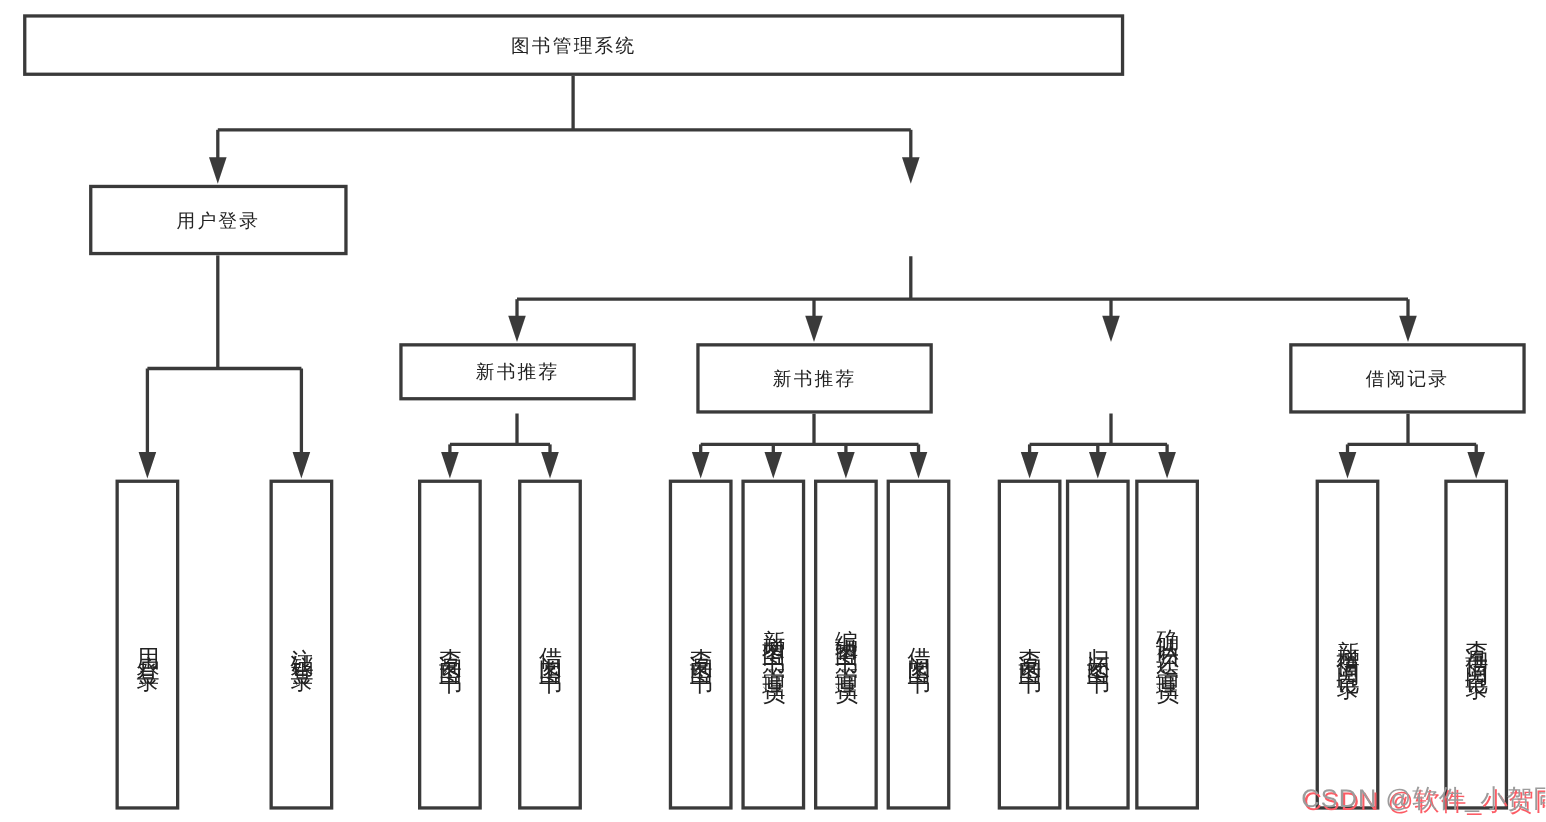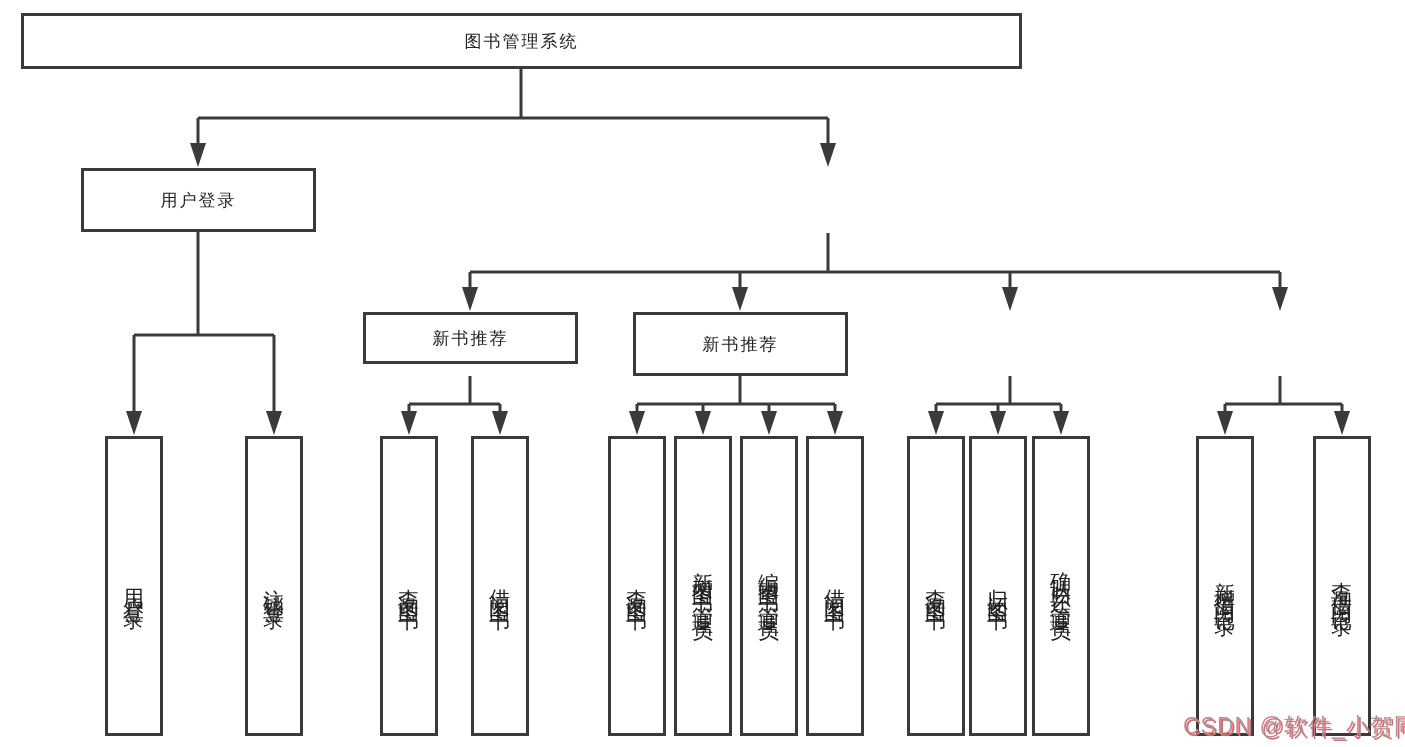--- a/index.html
+++ b/index.html
@@ -124,20 +124,23 @@
   <div class="node hbox" style="left:81px;top:168px;width:235px;height:64px">
     <span>用户登录</span>
   </div>
 
   <div class="node hbox" style="left:363px;top:312px;width:215px;height:52px">
     <span>新书推荐</span>
   </div>
   <div class="node hbox" style="left:633px;top:312px;width:215px;height:64px">
     <span>新书推荐</span>
   </div>
+  <div class="node hbox" style="left:1172px;top:312px;width:215px;height:64px">
+    <span>借阅记录</span>
+  </div>
 
   <div class="node vbox" style="left:105px;top:436px;width:58px;height:300px">
     <span>用户登录</span>
   </div>
   <div class="node vbox" style="left:245px;top:436px;width:58px;height:300px">
     <span>注销登录</span>
   </div>
 
   <div class="node vbox" style="left:380px;top:436px;width:58px;height:300px">
     <span>查询图书</span>

